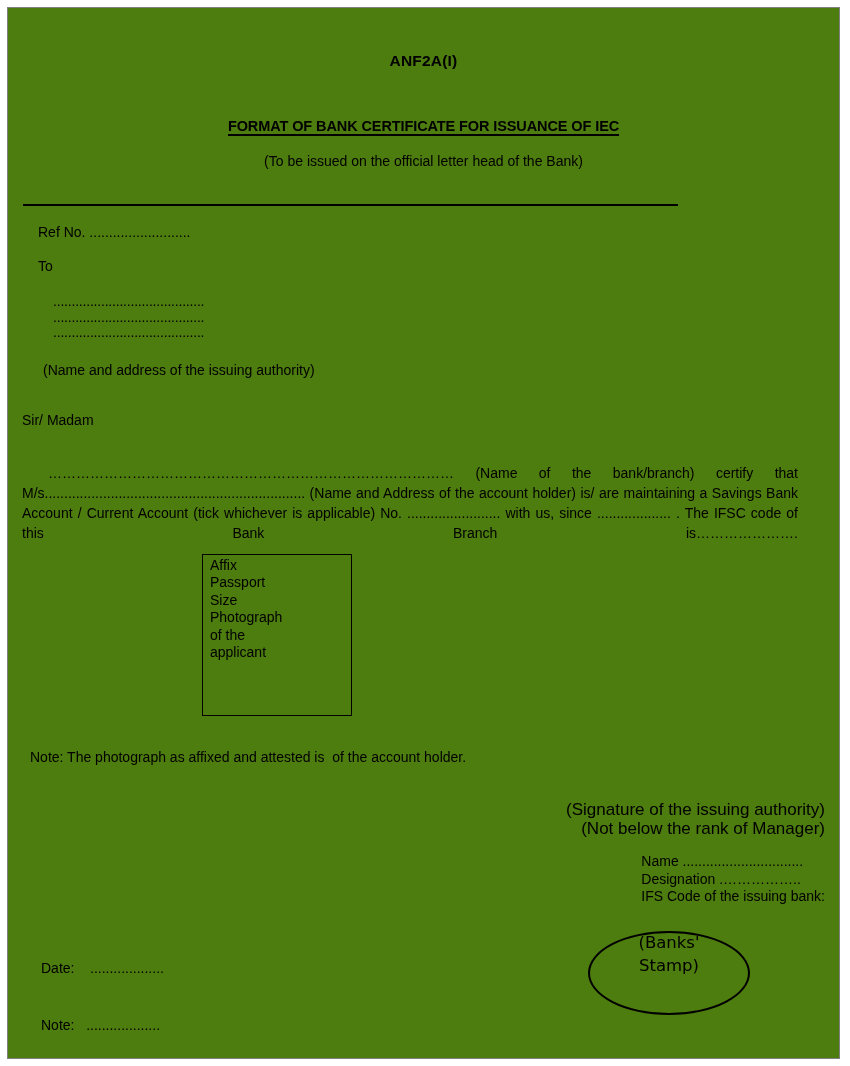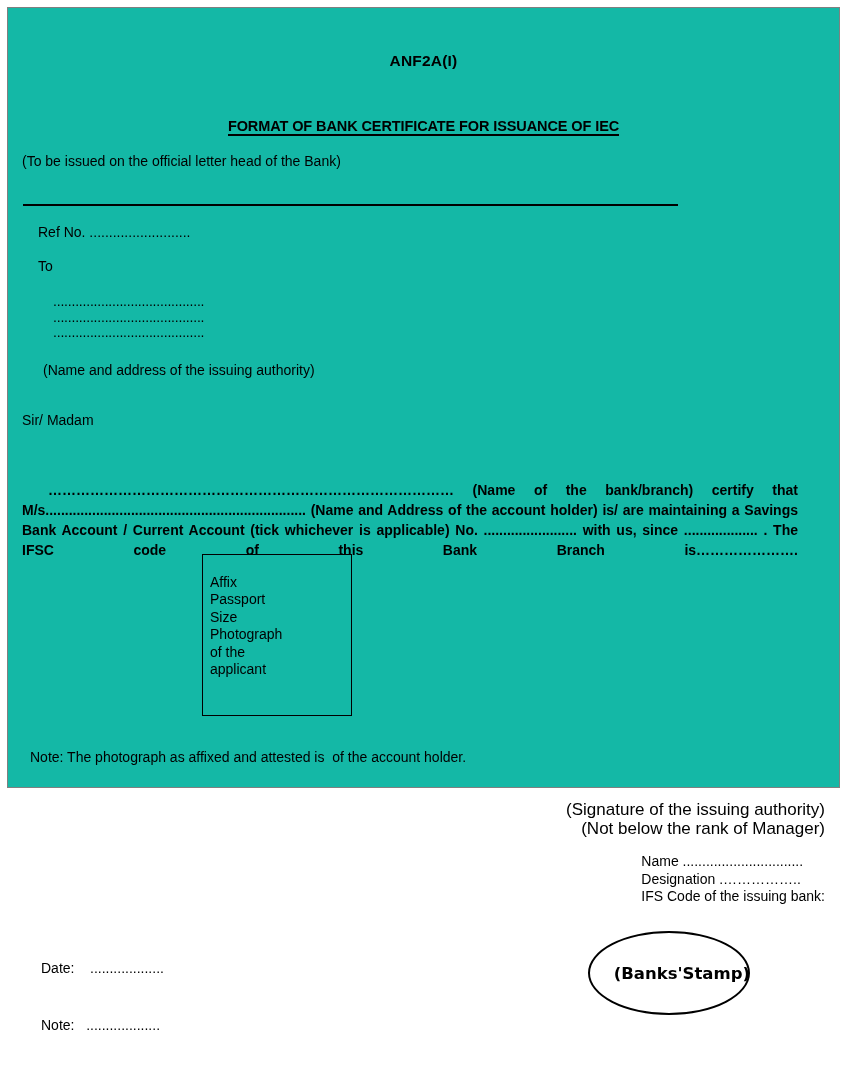--- a/index.html
+++ b/index.html
@@ -13,24 +13,24 @@
     font-family: "Liberation Sans", sans-serif;
     color: #000000;
     position: relative;
     overflow: hidden;
   }
   .page {
     position: absolute;
     left: 7px;
     top: 7px;
     width: 833px;
-    height: 781px;
+    height: 1052px;
     border: 1px solid #808080;
     box-sizing: border-box;
-    background: #14b8a6;
+    background: #4d7c0f;
   }
   .inner {
     position: absolute;
     left: 0;
     top: 0;
     right: 0;
     bottom: 0;
     padding: 0 14px 0 14px;
     box-sizing: border-box;
   }
@@ -46,20 +46,21 @@
     font-weight: bold;
     font-size: 14.5px;
     margin-top: 48px;
     letter-spacing: -0.1px;
   }
   .doc-heading span {
     border-bottom: 2px solid #000;
     padding-bottom: 0;
   }
   .doc-subheading {
+    text-align: center;
     font-size: 14px;
     margin-top: 19px;
   }
   .hrule {
     position: absolute;
     left: 15px;
     top: 196px;
     width: 655px;
     height: 0;
     border-top: 2px solid #000;
@@ -92,44 +93,43 @@
   }
   .salutation {
     position: absolute;
     left: 14px;
     top: 404px;
     font-size: 14px;
   }
   .body-para {
     position: absolute;
     left: 14px;
-    top: 472px;
+    top: 455px;
     width: 776px;
     font-size: 14px;
     line-height: 20px;
     text-align: justify;
     text-indent: 26px;
-    font-weight: bold;
   }
   .body-para::after {
     content: "";
     display: inline-block;
     width: 100%;
   }
   .photo-box {
     position: absolute;
     left: 194px;
     top: 546px;
     width: 150px;
     height: 162px;
     border: 1px solid #000;
     box-sizing: border-box;
     font-size: 14px;
     line-height: 17.4px;
-    padding: 19px 0 0 7px;
+    padding: 2px 0 0 7px;
   }
   .note-line {
     position: absolute;
     left: 22px;
     top: 741px;
     font-size: 14px;
     white-space: pre;
   }
   .sign-block {
     position: absolute;
@@ -172,27 +172,27 @@
     border-radius: 50%;
     box-sizing: border-box;
   }
   .stamp-oval .stamp-text {
     position: absolute;
     left: 0;
     top: 0;
     width: 100%;
     height: 100%;
     display: flex;
-    flex-direction: row;
+    flex-direction: column;
     align-items: center;
-    justify-content: flex-end;
+    justify-content: flex-start;
     font-family: "DejaVu Sans", sans-serif;
     font-size: 16.5px;
     line-height: 23px;
-    font-weight: 700;
+    font-weight: 400;
   }
 </style>
 </head>
 <body>
 
 <div class="page">
   <div class="inner">
 
     <div class="doc-code">ANF2A(I)</div>
 

